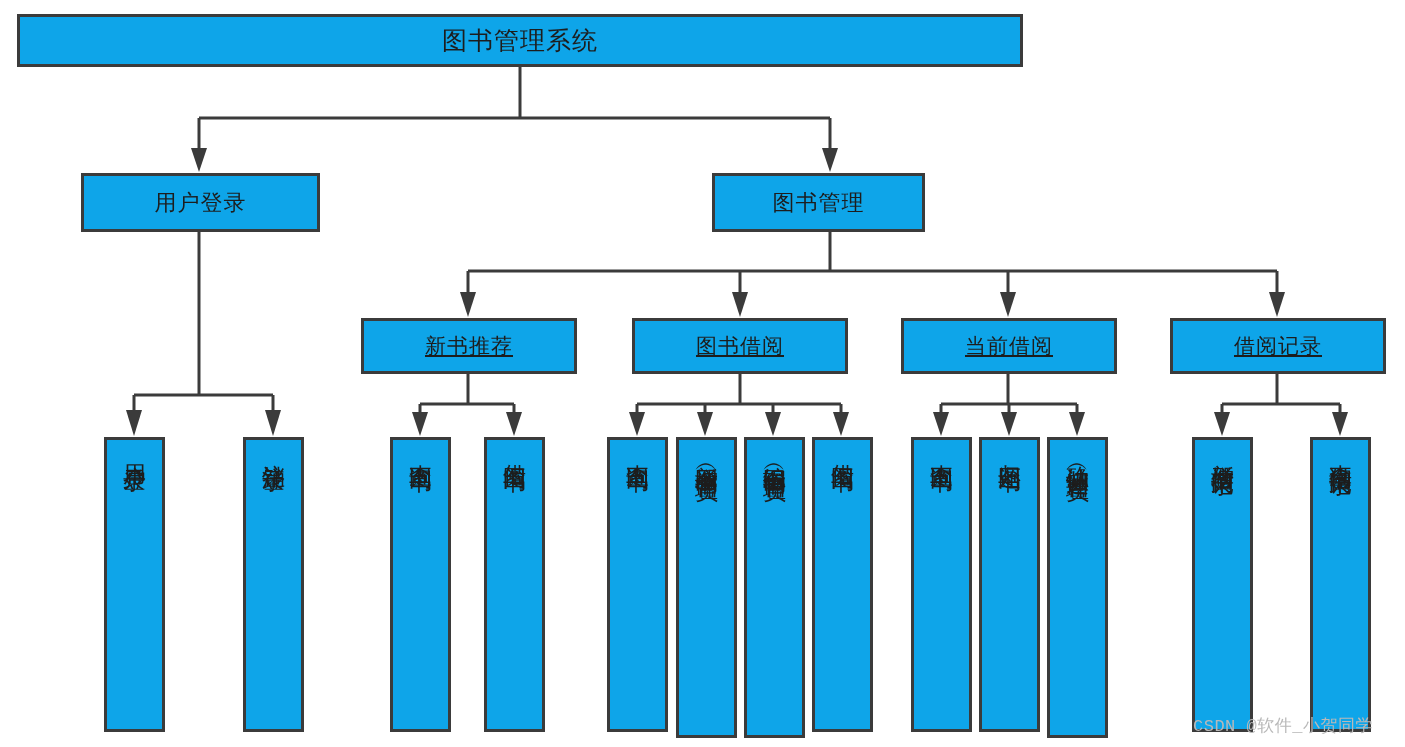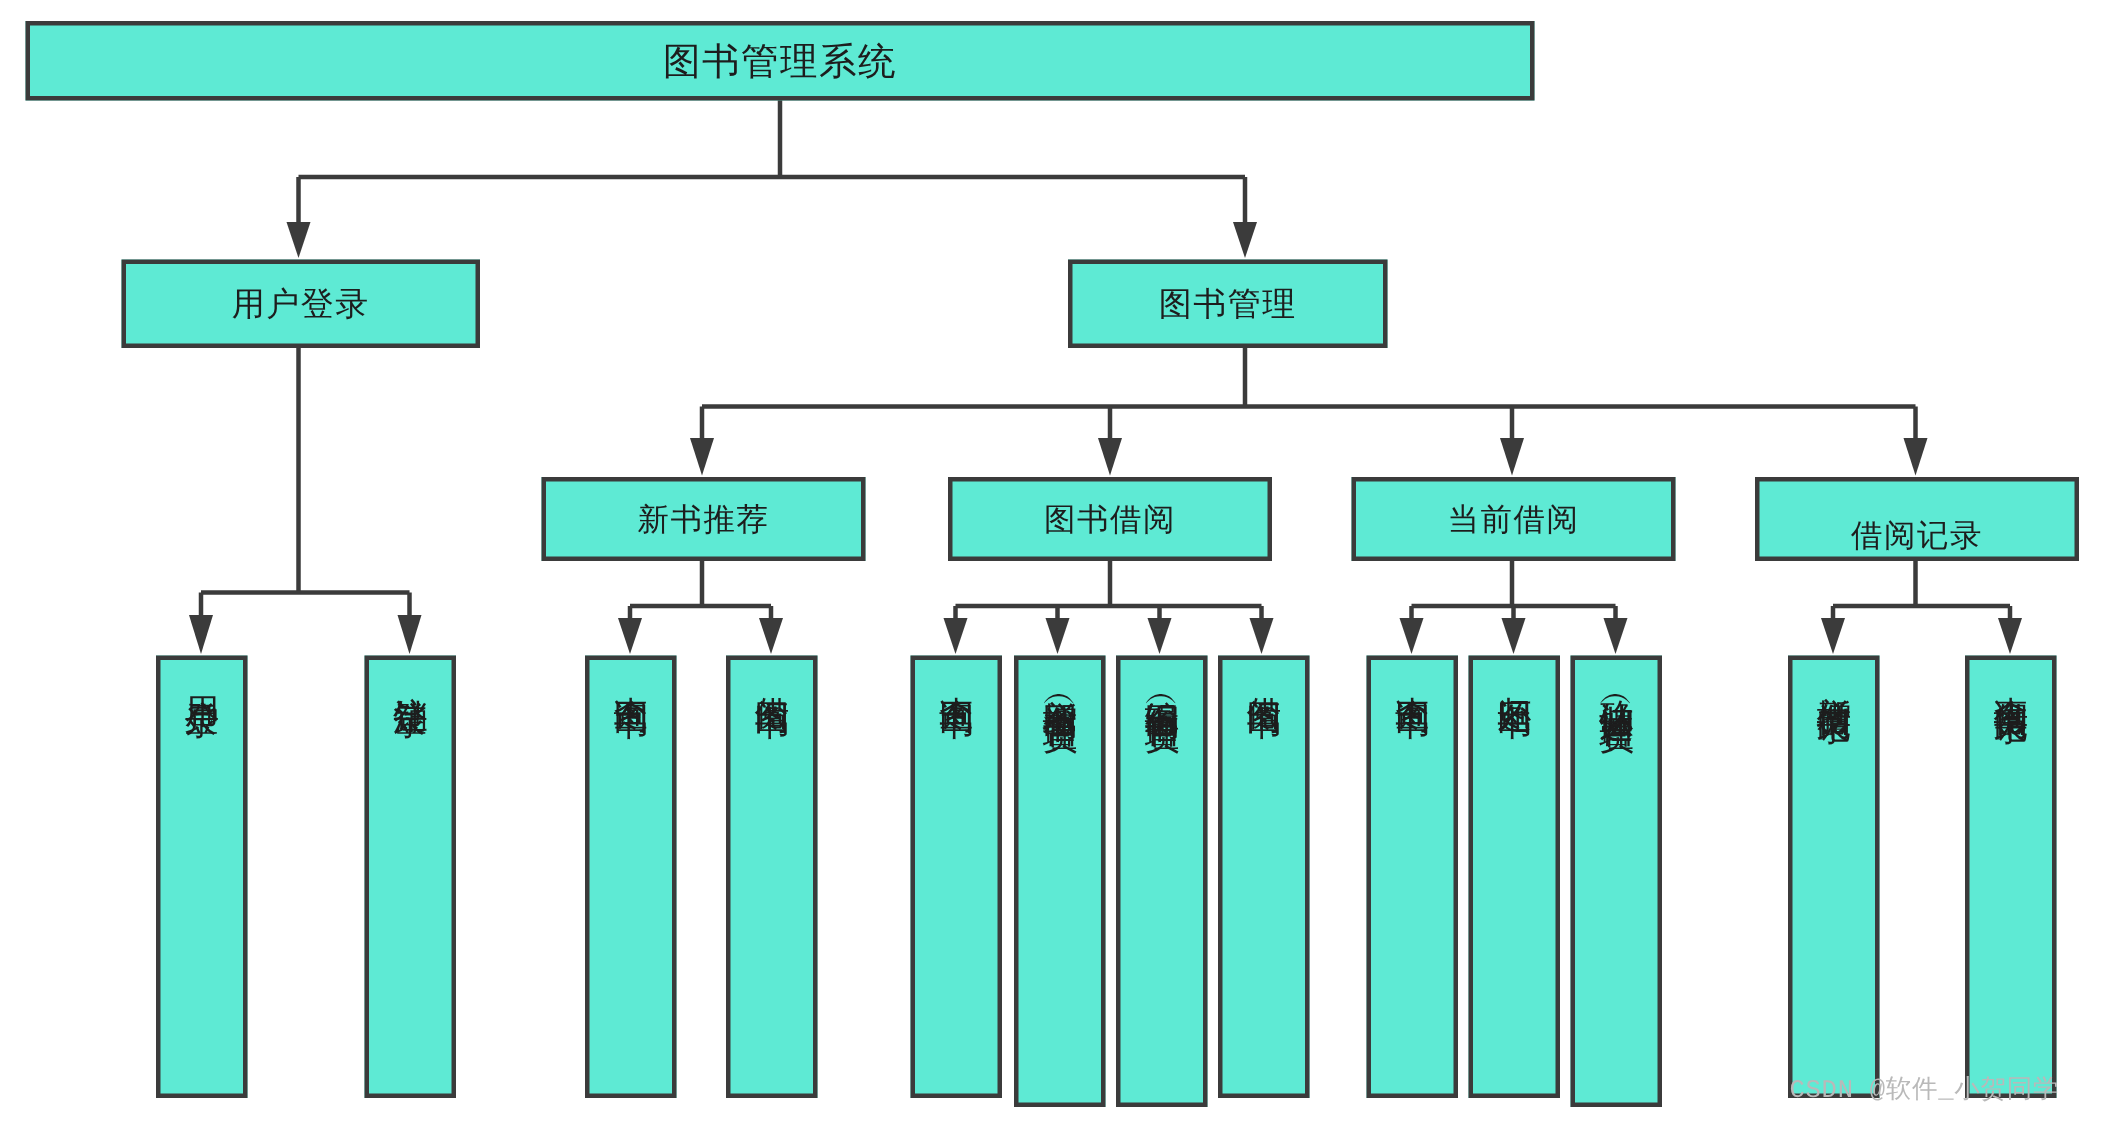--- a/index.html
+++ b/index.html
@@ -18,30 +18,30 @@
     stroke:#3b3b3b;stroke-width:3;fill:none;
     stroke-linecap:butt;stroke-linejoin:miter;
   }
   #wires polygon{fill:#3b3b3b;stroke:none;}
 
   
   .node{
     position:absolute;
     box-sizing:border-box;
     border:3px solid #3b3b3b;
-    background:#5eead4;
+    background:#0ea5e9;
     display:flex;
     align-items:center;
     justify-content:center;
     color:#1d1d1d;
     z-index:3;
   }
   .node.root{font-size:25px;letter-spacing:1px;}
   .node.lvl2{font-size:22px;letter-spacing:1px;}
-  .node.lvl3{font-size:21px;letter-spacing:1px;}
+  .node.lvl3{font-size:21px;letter-spacing:1px;text-decoration:underline;}
 
   
   .node.leaf{
     border-width:3px;
     padding:6px 0 6px 0;
     align-items:flex-start;
     justify-content:center;
   }
   .leaf .vtext{
     font-size:23px;
@@ -149,21 +149,21 @@
 
   <div class="node lvl3" style="left:361px;top:318px;width:216px;height:56px;">
     <span>新书推荐</span>
   </div>
   <div class="node lvl3" style="left:901px;top:318px;width:216px;height:56px;">
     <span>当前借阅</span>
   </div>
   <div class="node lvl3" style="left:632px;top:318px;width:216px;height:56px;">
     <span>图书借阅</span>
   </div>
-  <div class="node lvl3" style="left:1170px;top:318px;width:216px;height:56px;align-items:flex-end;">
+  <div class="node lvl3" style="left:1170px;top:318px;width:216px;height:56px;">
     <span>借阅记录</span>
   </div>
 
   <div class="node leaf center" style="left:104px;top:437px;width:61px;height:295px;">
     <span class="vtext">用户登录</span>
   </div>
   <div class="node leaf center" style="left:243px;top:437px;width:61px;height:295px;">
     <span class="vtext">注销登录</span>
   </div>
 

